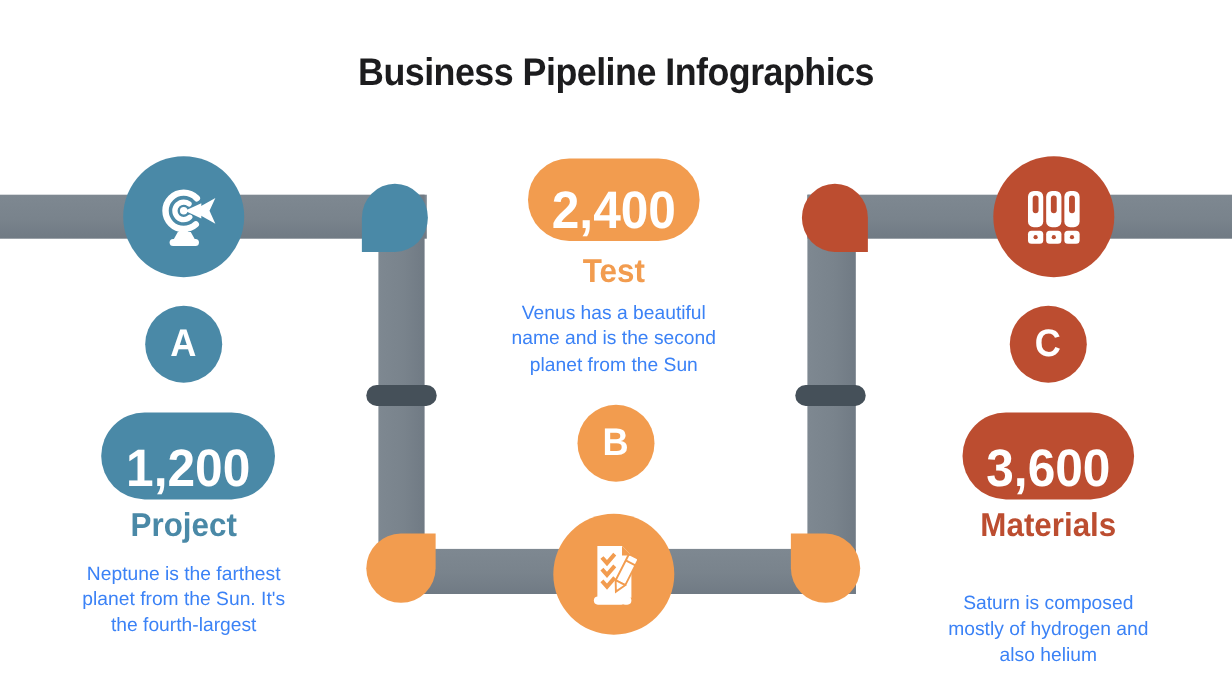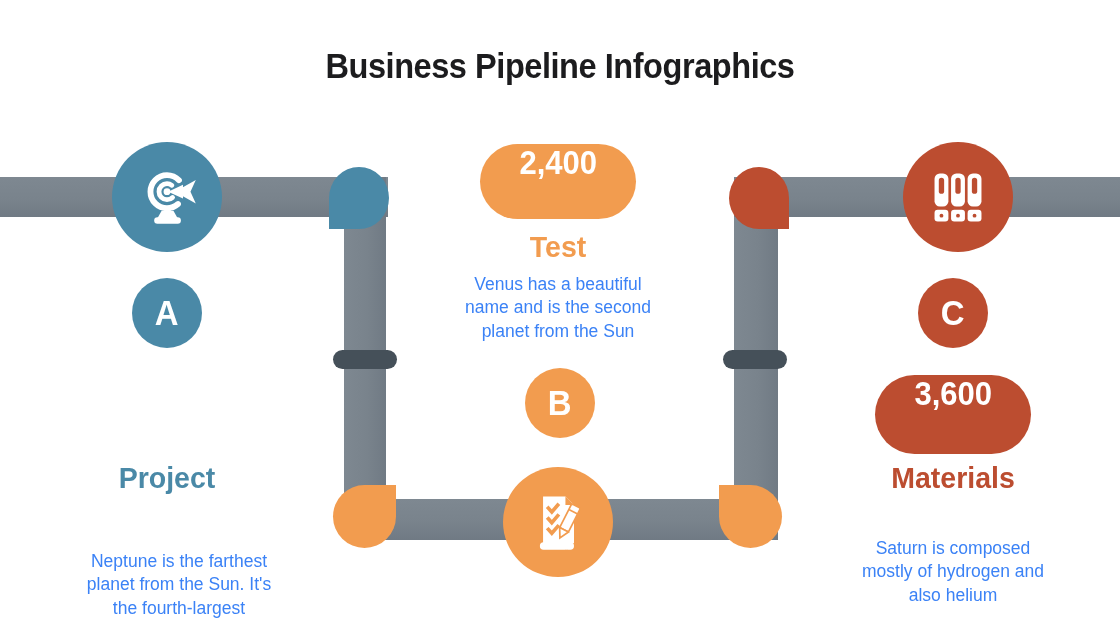--- a/index.html
+++ b/index.html
@@ -28,36 +28,36 @@
   .joint{position:absolute;z-index:2;background:#455059;border-radius:10px;width:64px;height:19px;}
   .joint-1{left:333px;top:350px;}
   .joint-2{left:723px;top:350px;}
 
   
   .icon-circle{position:absolute;z-index:5;width:110px;height:110px;border-radius:50%;
     display:flex;align-items:center;justify-content:center;}
   .letter-circle{position:absolute;z-index:5;width:70px;height:70px;border-radius:50%;
     display:flex;align-items:center;justify-content:center;color:#fff;font-size:35px;font-weight:800;}
   .pill{position:absolute;z-index:5;height:79px;border-radius:40px;display:flex;
-    align-items:flex-start;justify-content:center;color:#fff;font-size:33px;font-weight:800;}
+    align-items:flex-end;justify-content:center;color:#fff;font-size:48px;font-weight:800;}
   .pill span,.letter-circle span{transform:scaleX(.94);}
   .bg-blue{background:#4A89A7;} .bg-orange{background:#F29C4F;} .bg-red{background:#BC4D30;}
 
   .sec-label{position:absolute;z-index:5;width:220px;text-align:center;font-size:30px;
     font-weight:800;transform:scaleX(.95);transform-origin:center;}
   .c-blue{color:#4A89A7;} .c-orange{color:#F29C4F;} .c-red{color:#BC4D30;}
 
   .desc{position:absolute;z-index:5;text-align:center;font-size:17.5px;line-height:1.33;color:#3b82f6;}
 
   
   .icon-a{left:112px;top:142px;}
   .letter-a{left:132px;top:278px;}
   .pill-a{left:92px;top:375px;width:158px;}
   .label-a{left:57px;top:461px;}
-  .desc-a{left:74px;top:510px;width:210px;margin-top:40px;}
+  .desc-a{left:62px;top:510px;width:210px;}
 
   
   .pill-b{left:480px;top:144px;width:156px;height:75px;}
   .label-b{left:448px;top:230px;}
   .desc-b{left:453px;top:273px;width:210px;}
   .letter-b{left:525px;top:368px;}
   .icon-b{left:503px;top:467px;}
 
   
   .icon-c{left:903px;top:142px;}
@@ -98,20 +98,23 @@
       <circle cx="30" cy="25" r="7.5" fill="none" stroke="#ffffff" stroke-width="4.5" stroke-dasharray="34 13" stroke-dashoffset="-6" stroke-linecap="round"></circle>
       <circle cx="30" cy="25" r="3.2" fill="#ffffff"></circle>
       <g fill="#ffffff">
         <path d="M31 25 L45 18.5 L45 31.5 Z"></path>
         <path d="M44.5 21 L57 14 L52 25 L57 36 L44.5 29 Z"></path>
       </g>
     </svg>
   </div>
   <div class="letter-circle bg-blue letter-a">
     <span>A</span>
+  </div>
+  <div class="pill bg-blue pill-a">
+    <span>1,200</span>
   </div>
   <div class="sec-label c-blue label-a">Project</div>
   <div class="desc desc-a">Neptune is the farthest planet from the Sun. It's the fourth-largest</div>
 
   <div class="pill bg-orange pill-b">
     <span>2,400</span>
   </div>
   <div class="sec-label c-orange label-b">Test</div>
   <div class="desc desc-b">Venus has a beautiful name and is the second planet from the Sun</div>
   <div class="letter-circle bg-orange letter-b">

